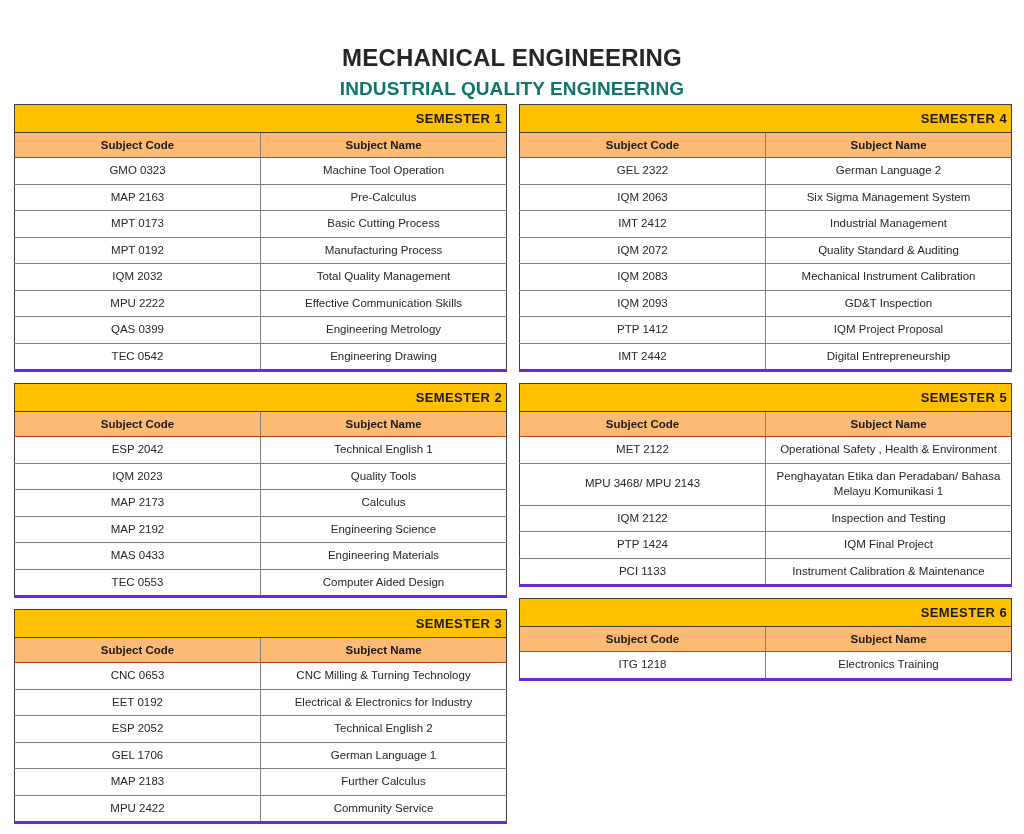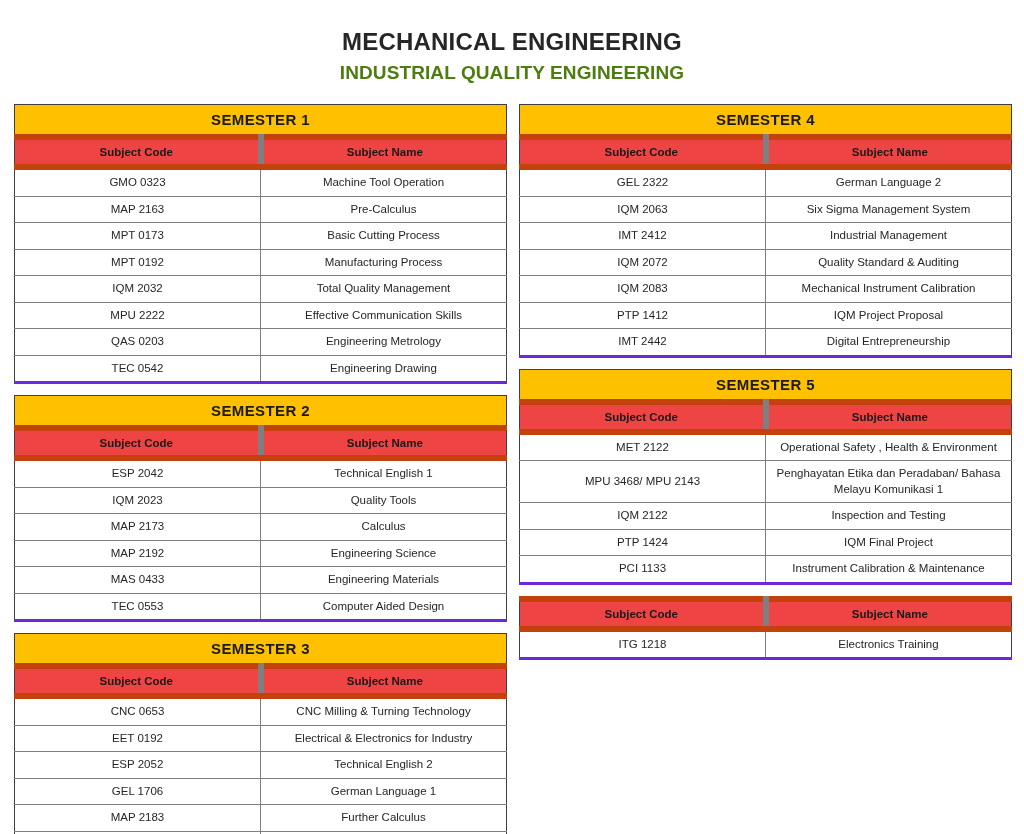--- a/index.html
+++ b/index.html
@@ -13,41 +13,41 @@
     height: 834px;
     font-family: "Liberation Sans", sans-serif;
     color: #1a1a1a;
     overflow: hidden;
   }
 
   .page {
     position: relative;
     width: 1024px;
     height: 664px;
-    padding: 0;
+    padding: 16px;
   }
 
   
   .title-block {
     text-align: center;
     padding-top: 28px;
   }
   .doc-title {
     font-size: 24px;
     font-weight: bold;
     letter-spacing: 0.2px;
     color: #262626;
     line-height: 1.18;
     margin: 0;
   }
   .doc-subtitle {
     font-size: 19px;
     font-weight: bold;
     letter-spacing: 0.1px;
-    color: #4d7c0f;
+    color: #0f766e;
     line-height: 1.18;
     margin: 6px 0 0 0;
   }
 
   
   .columns {
     position: absolute;
     top: 104px;
     left: 14px;
     width: 996px;
@@ -69,40 +69,40 @@
     table-layout: fixed;
     border: 1px solid #3f3f3f;
     background: #ffffff;
   }
   .sem-table col.c-code { width: 246px; }
   .sem-table col.c-name { width: 246px; }
 
   .sem-title-cell {
     background: #FFC000;
     color: #1a1a1a;
-    font-size: 15px;
+    font-size: 13px;
     font-weight: bold;
     letter-spacing: 0.4px;
-    text-align: center;
+    text-align: right;
     padding: 6px 4px 6px 4px;
     border: 1px solid #3f3f3f;
     height: 24px;
     margin-left: 20px;
   }
 
   .sem-table th.col-head {
     font-size: 11.5px;
     font-weight: bold;
     text-align: center;
     padding: 6px 6px;
-    border: 6px solid #c2410c;
+    border: 1px solid #c2410c;
     border-left-color: #7f7f7f;
     border-right-color: #7f7f7f;
     color: #1a1a1a;
-    background: #ef4444;
+    background: #fdba74;
     height: 23px;
   }
 
   .sem-table td {
     font-size: 11.5px;
     font-weight: normal;
     text-align: center;
     padding: 5px 8px;
     border: 1px solid #7f7f7f;
     color: #262626;
@@ -164,21 +164,21 @@
             </tr>
             <tr>
               <td class="cell-code">IQM 2032</td>
               <td class="cell-name">Total Quality Management</td>
             </tr>
             <tr>
               <td class="cell-code">MPU 2222</td>
               <td class="cell-name">Effective Communication Skills</td>
             </tr>
             <tr>
-              <td class="cell-code">QAS 0203</td>
+              <td class="cell-code">QAS 0399</td>
               <td class="cell-name">Engineering Metrology</td>
             </tr>
             <tr>
               <td class="cell-code">TEC 0542</td>
               <td class="cell-name">Engineering Drawing</td>
             </tr>
           </tbody>
         </table>
         <table class="sem-table">
           <colgroup>
@@ -293,20 +293,24 @@
             </tr>
             <tr>
               <td class="cell-code">IQM 2072</td>
               <td class="cell-name">Quality Standard &amp; Auditing</td>
             </tr>
             <tr>
               <td class="cell-code">IQM 2083</td>
               <td class="cell-name">Mechanical Instrument Calibration</td>
             </tr>
             <tr>
+              <td class="cell-code">IQM 2093</td>
+              <td class="cell-name">GD&amp;T Inspection</td>
+            </tr>
+            <tr>
               <td class="cell-code">PTP 1412</td>
               <td class="cell-name">IQM Project Proposal</td>
             </tr>
             <tr>
               <td class="cell-code">IMT 2442</td>
               <td class="cell-name">Digital Entrepreneurship</td>
             </tr>
           </tbody>
         </table>
         <table class="sem-table">
@@ -346,20 +350,23 @@
             </tr>
           </tbody>
         </table>
         <table class="sem-table">
           <colgroup>
             <col class="c-code">
             <col class="c-name">
           </colgroup>
           <thead>
             <tr>
+              <th class="sem-title-cell" colspan="2">SEMESTER 6</th>
+            </tr>
+            <tr>
               <th class="col-head">Subject Code</th>
               <th class="col-head">Subject Name</th>
             </tr>
           </thead>
           <tbody>
             <tr>
               <td class="cell-code">ITG 1218</td>
               <td class="cell-name">Electronics Training</td>
             </tr>
           </tbody>

